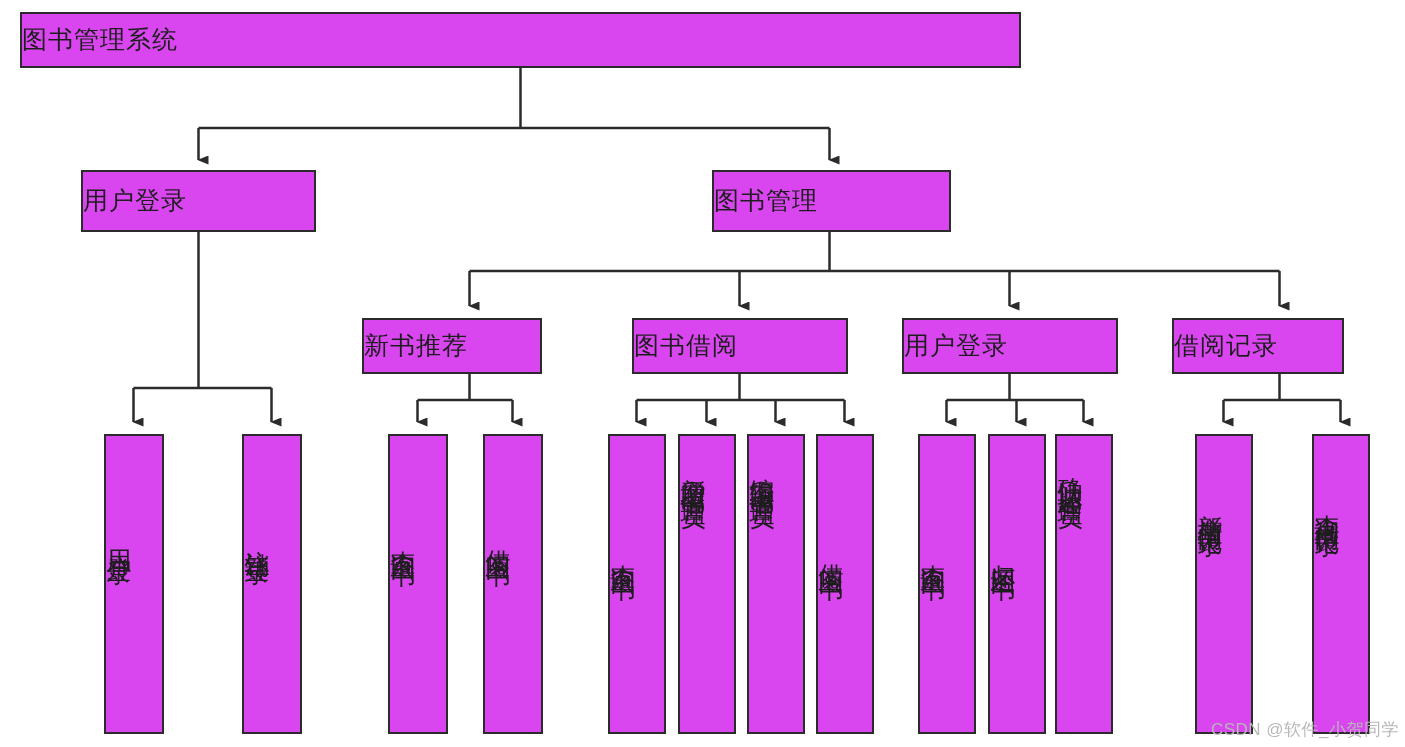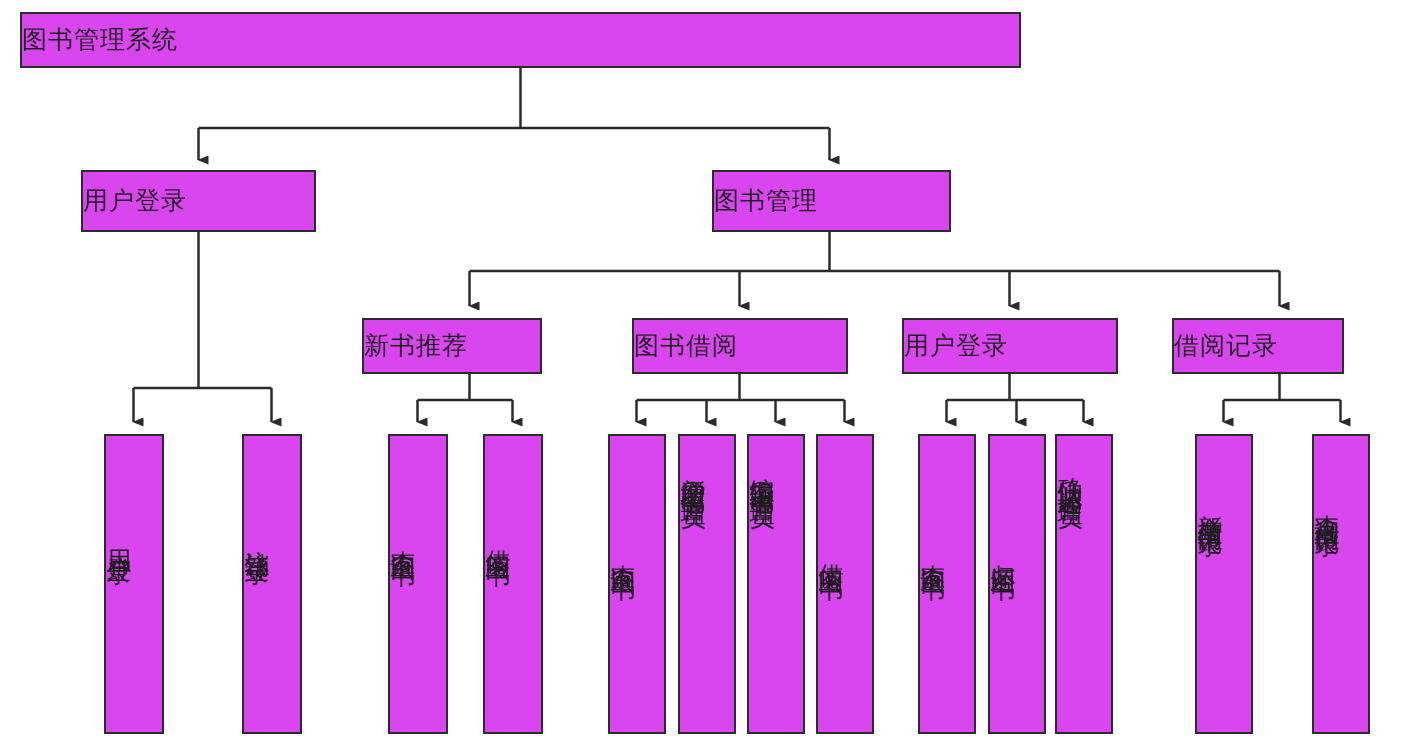--- a/index.html
+++ b/index.html
@@ -131,13 +131,14 @@
         <span class="lbl">确认归还（管理员）</span>
       </div>
       <div class="node leaf mid" style="left: 1195px; top: 434px; width: 58px; height: 300px;">
         <span class="lbl">新增借阅记录</span>
       </div>
       <div class="node leaf mid" style="left: 1312px; top: 434px; width: 58px; height: 300px;">
         <span class="lbl">查询借阅记录</span>
       </div>
     </div>
 
+  <div class="watermark">CSDN @软件_小贺同学</div>
 </div>
 
 </body></html>

